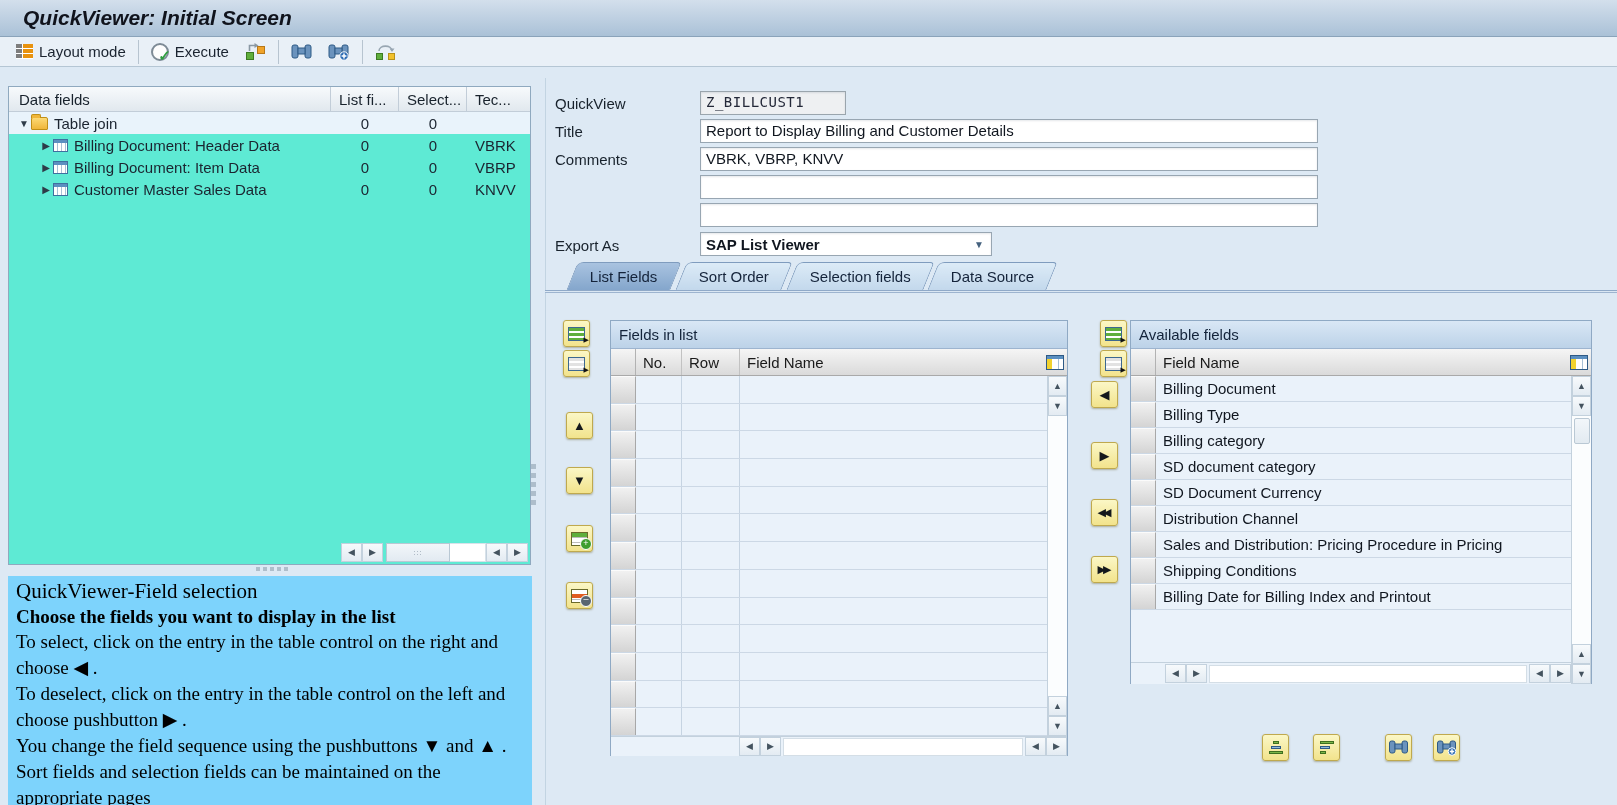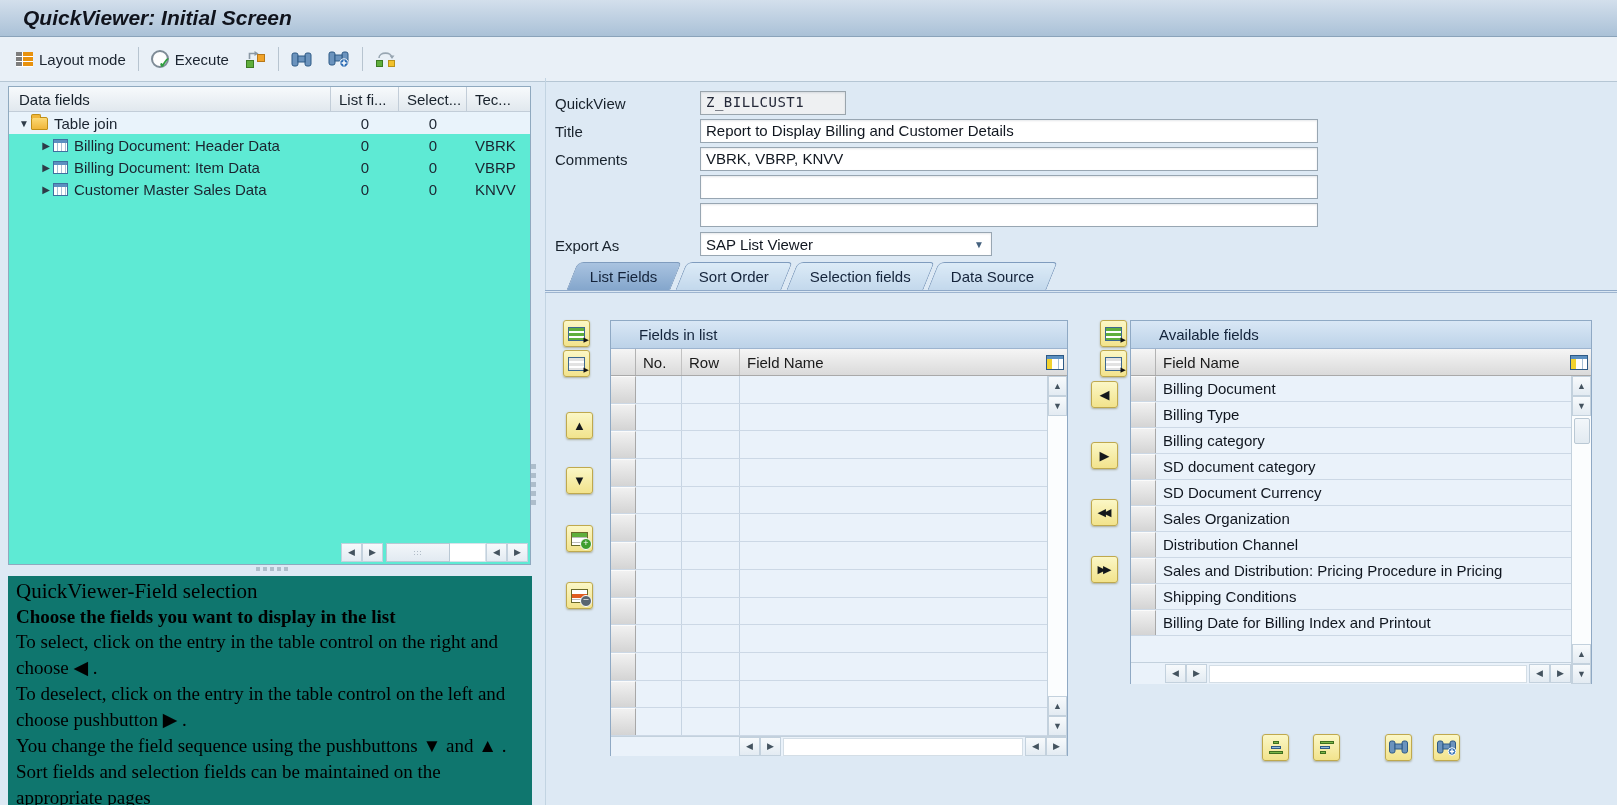--- a/index.html
+++ b/index.html
@@ -7,21 +7,21 @@
   body { font-family:"Liberation Sans", sans-serif; font-size:15px; color:#1b2430;
          background:#dde9f4; overflow:hidden; position:relative; }
 
   
   .titlebar { position:absolute; left:0; top:0; width:1617px; height:37px;
     background:linear-gradient(#d3dfec,#aac1d7); border-bottom:1px solid #8aa3ba;
     display:flex; align-items:center; }
   .titlebar .ttl { font-style:italic; font-weight:bold; font-size:21px; color:#10131c; padding-left:23px; }
 
   
-  .toolbar { position:absolute; left:0; top:37px; width:1617px; height:45px;
+  .toolbar { position:absolute; left:0; top:37px; width:1617px; height:30px;
     background:#e9f0f7; border-bottom:1px solid #b5c6d4; display:flex; align-items:center; }
   .tbtn { display:flex; align-items:center; gap:6px; height:30px; padding:0 8px; cursor:default; }
   .tsep { width:1px; height:24px; background:#b7c4d0; margin:0 4px; }
 
   .ic-layout { width:17px; height:15px;
     background: repeating-linear-gradient(to bottom, rgba(255,255,255,0) 0 4px, #fff 4px 5px),
                 linear-gradient(to right, #7d7d7d 0 6px, #fff 6px 7px, #e8920e 7px 17px); }
   .ic-exec { width:18px; height:18px; border:2px solid #7e8b96; border-radius:50%; background:#fdfdfd; position:relative; }
   .ic-exec::after { content:"✓"; position:absolute; right:-4px; bottom:-6px; color:#2f9e3f; font-weight:bold; font-size:15px; }
 
@@ -61,50 +61,50 @@
     color:#8a9aa8; font-size:8px; letter-spacing:1px; }
   .tree-track { flex:1; height:19px; background:#fff; border:1px solid #d8e2ea; border-left:none; }
 
   .hsplit-grip { position:absolute; left:256px; top:567px; display:flex; gap:3px; }
   .hsplit-grip i { width:4px; height:4px; background:#aebecb; }
   .vsplit-grip { position:absolute; left:531px; top:464px; display:flex; flex-direction:column; gap:4px; }
   .vsplit-grip i { width:5px; height:5px; background:#aebecb; }
   .vline { position:absolute; left:545px; top:78px; width:1px; height:727px; background:#c2d4e2; }
 
   
-  .help { position:absolute; left:8px; top:576px; width:524px; height:229px; background:#0f766e;
+  .help { position:absolute; left:8px; top:576px; width:524px; height:229px; background:#7dd3fc;
     font-family:"Liberation Serif", serif; color:#000; padding:3px 8px 0 8px; }
   .help .h1 { font-size:21px; margin-bottom:2px; }
   .help .hb { font-size:19px; font-weight:bold; margin-bottom:1px; }
   .help p { font-size:19px; line-height:26px; }
 
   
   .flabel { position:absolute; left:555px; color:#18222c; }
   .fld { position:absolute; background:#fff; border:1px solid #98a6b2; height:24px;
     padding:2px 5px; font-size:15px; color:#10161f; box-shadow: inset 0 1px 2px rgba(40,60,80,.12); }
   .fld.ro { background:#eef0f2; border-color:#9aa5ad; font-family:"DejaVu Sans Mono", monospace;
     font-size:14px; color:#232838; letter-spacing:.5px; }
-  .dd { display:flex; align-items:center; justify-content:space-between; }
+  .dd { display:flex; align-items:center; justify-content:space-between;font-weight:bold; }
   .dd .caret { color:#44617e; font-size:10px; padding-right:2px; }
 
   
   .tabrow { position:absolute; left:572px; top:262px; height:28px; display:flex; }
   .tab { height:28px; line-height:27px; padding:0 17px; margin-right:5px;
     transform:skewX(-22deg); border:1px solid #7f9cbe; border-bottom:none;
     border-radius:6px 4px 0 0; background:linear-gradient(#dcebf7,#c3d8ec);
     color:#14233a; cursor:default; }
   .tab > span { display:inline-block; transform:skewX(22deg); }
   .tab.active { background:linear-gradient(#a9c3e0,#84a6cc); }
   .tabline { position:absolute; left:545px; top:290px; width:1072px; height:3px;
     background:linear-gradient(#8fa9c8 0 1px, #dae7f3 1px 2px, #9db4cf 2px 3px); }
 
   
   .tc { position:absolute; border:1px solid #8fa9c4; background:#eaf2fa; }
   .tc-title { height:28px; background:linear-gradient(#d9e7f5,#bcd2e8); border-bottom:1px solid #9db4cf;
-    display:flex; align-items:center; padding-left:28px; color:#13233a; }
+    display:flex; align-items:center; padding-left:8px; color:#13233a; }
   .tc-colhdr { height:27px; display:flex; background:linear-gradient(#f5f5f5,#dadada);
     border-bottom:1px solid #a9a9a9; color:#1a1a1a; align-items:stretch; }
   .ch-cell { display:flex; align-items:center; padding-left:7px; border-right:1px solid #c2c2c2; }
   .ch-sel { width:25px; border-right:1px solid #b2b2b2; }
   .ch-fill { flex:1; display:flex; align-items:center; padding-left:7px; }
   .cfg-ic { width:18px; height:15px; margin:0 3px 0 3px; align-self:center; border:1px solid #2e5a86; background:
       linear-gradient(to bottom, #5b8fc0 0 3px, rgba(0,0,0,0) 3px),
       linear-gradient(to right, #f2d22e 0 5px, #fff 5px 6px, rgba(0,0,0,0) 6px),
       repeating-linear-gradient(to right, #fff 0 5px, #a8c0d6 5px 6px); }
 
@@ -511,24 +511,20 @@
             <div class="sel-cell"></div>
             <div class="cell last">Billing category</div>
           </div>
           <div class="trow" style="height: 26px;">
             <div class="sel-cell"></div>
             <div class="cell last">SD document category</div>
           </div>
           <div class="trow" style="height: 26px;">
             <div class="sel-cell"></div>
             <div class="cell last">SD Document Currency</div>
-          </div>
-          <div class="trow" style="height: 26px;">
-            <div class="sel-cell"></div>
-            <div class="cell last">Sales Organization</div>
           </div>
           <div class="trow" style="height: 26px;">
             <div class="sel-cell"></div>
             <div class="cell last">Distribution Channel</div>
           </div>
           <div class="trow" style="height: 26px;">
             <div class="sel-cell"></div>
             <div class="cell last">Sales and Distribution: Pricing Procedure in Pricing</div>
           </div>
           <div class="trow" style="height: 26px;">

